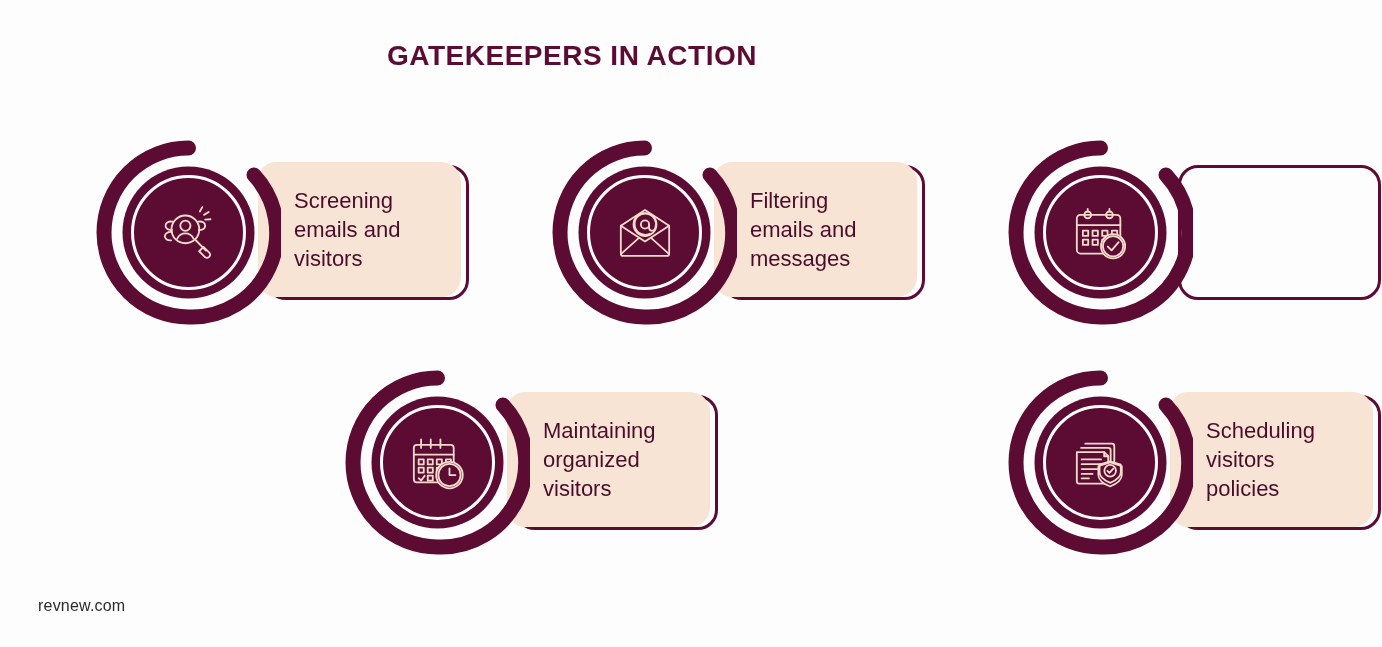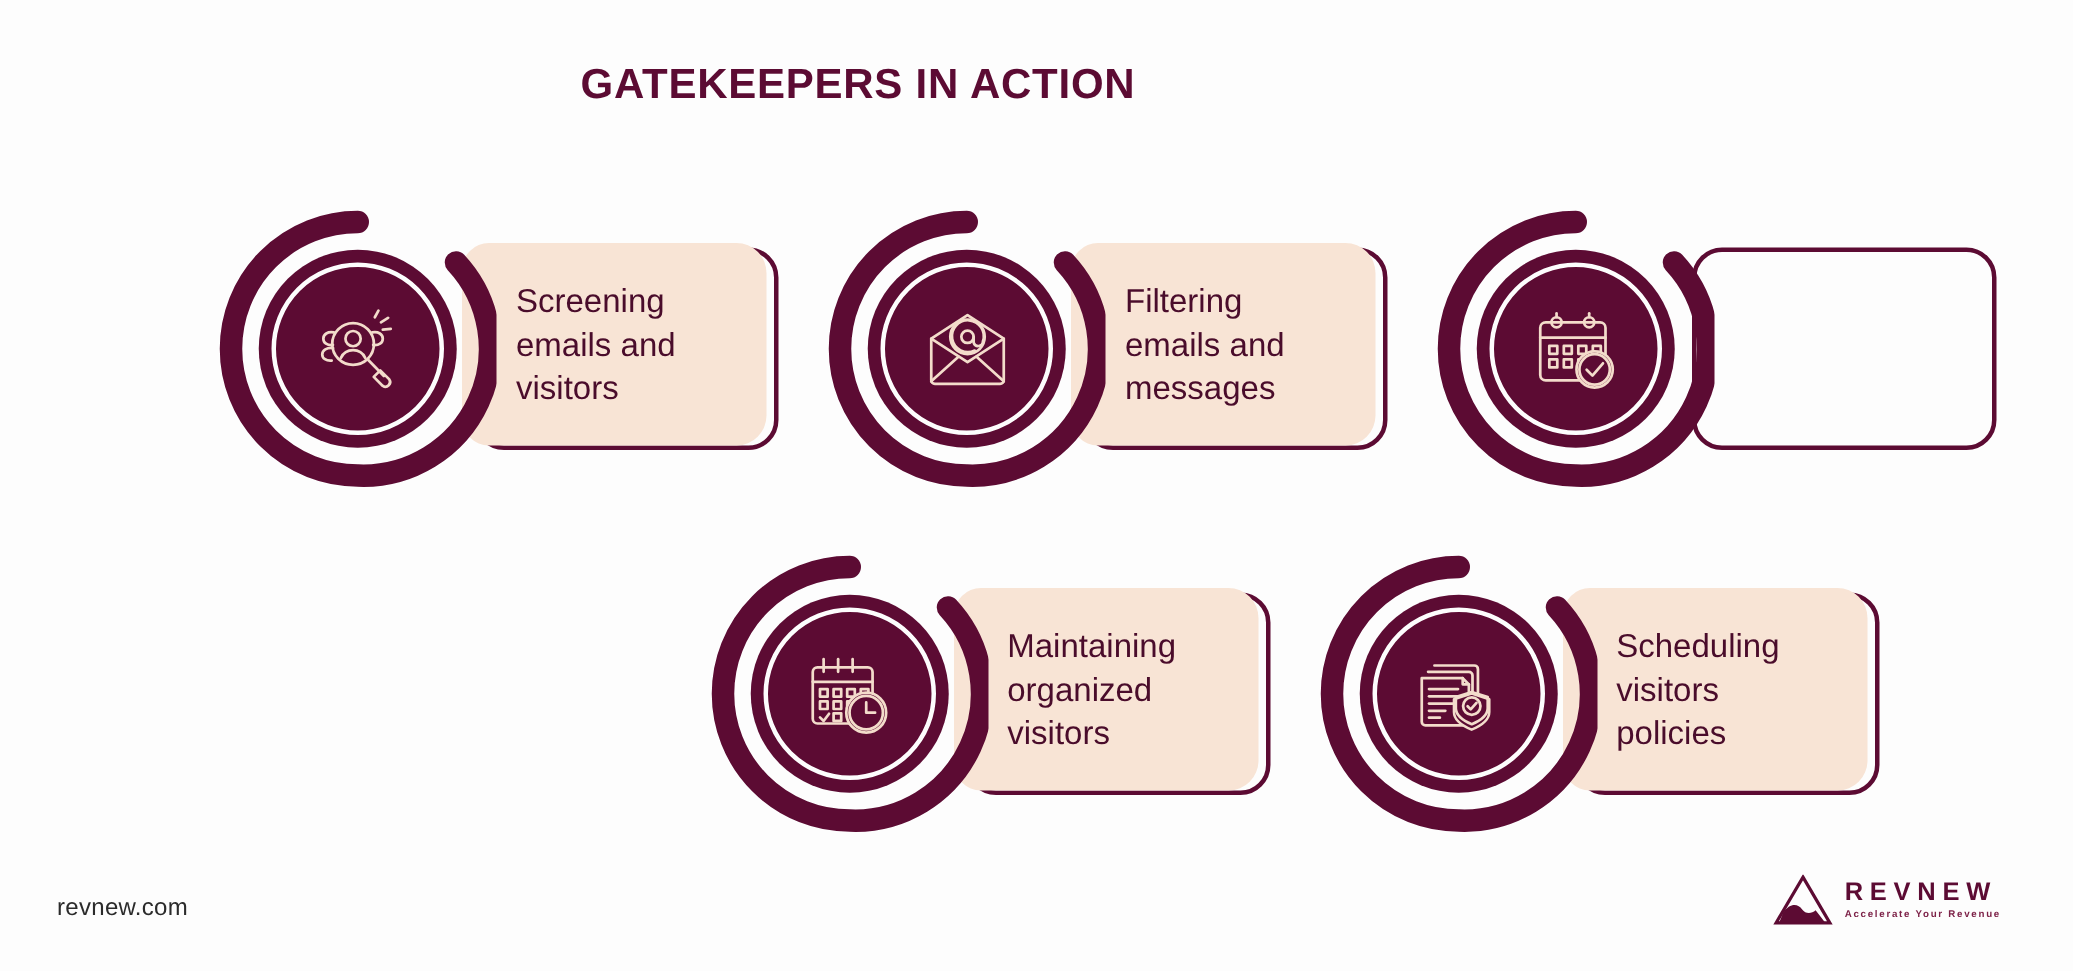--- a/index.html
+++ b/index.html
@@ -41,21 +41,21 @@
   
   .rows {
     position: absolute;
     top: 140px;
     left: 0;
     width: 1382px;
   }
 
   .row {
     display: flex;
-    justify-content: center;
+    justify-content: space-between;
     align-items: flex-start;
   }
 
   .row-1 { padding-left: 96px; }
   .row-2 { padding-left: 302px; margin-top: 45px; margin-left: 43px; }
 
   .row .item + .item { margin-left: 32px; }
 
   
   .item {
@@ -349,24 +349,14 @@
             </svg>
           </div>
         </div>
       </div>
 
     </div>
   </div>
 
   <div class="footer-url">revnew.com</div>
 
-  <div class="logo">
-    <svg class="logo-mark" viewBox="0 0 44 38" aria-hidden="true">
-      <path d="M22 2 L42 36 H2 Z" fill="none" stroke="#5c0b33" stroke-width="2.4"></path>
-      <path d="M7.2 28.5 c5-7.5 11-7 14.2-2.5 c2.6 3.6 7 3.2 10 .6 L38.6 36 H4.2 Z" fill="#5c0b33"></path>
-    </svg>
-    <span class="logo-text">
-      <span class="logo-name">REVNEW</span>
-      <span class="logo-tag">Accelerate Your Revenue</span>
-    </span>
-  </div>
 
 </div>
 
 </body></html>

